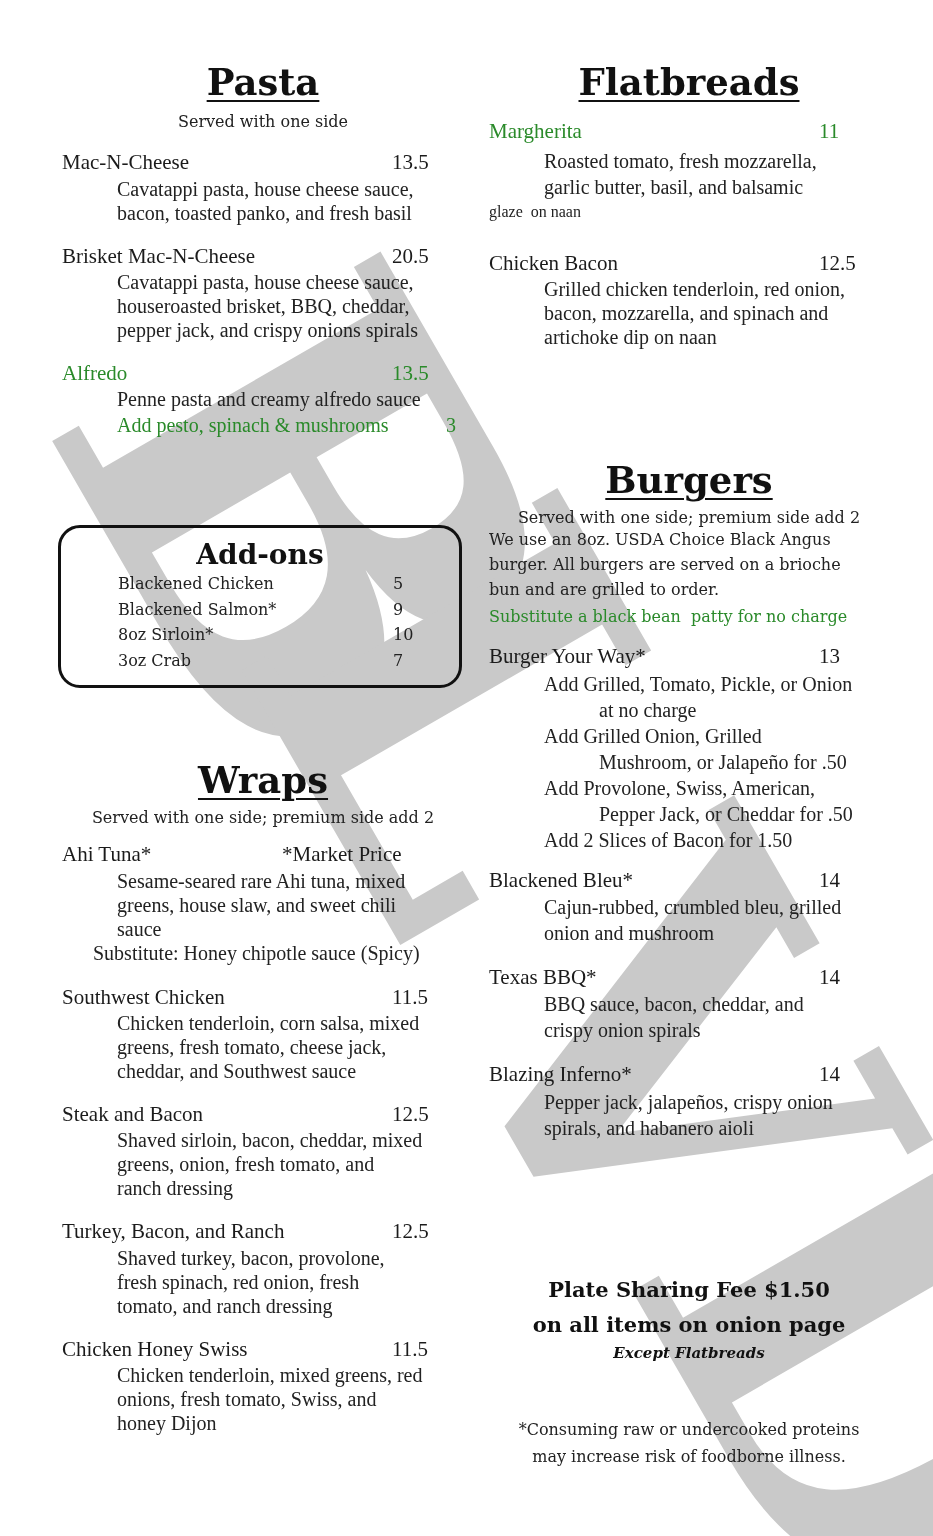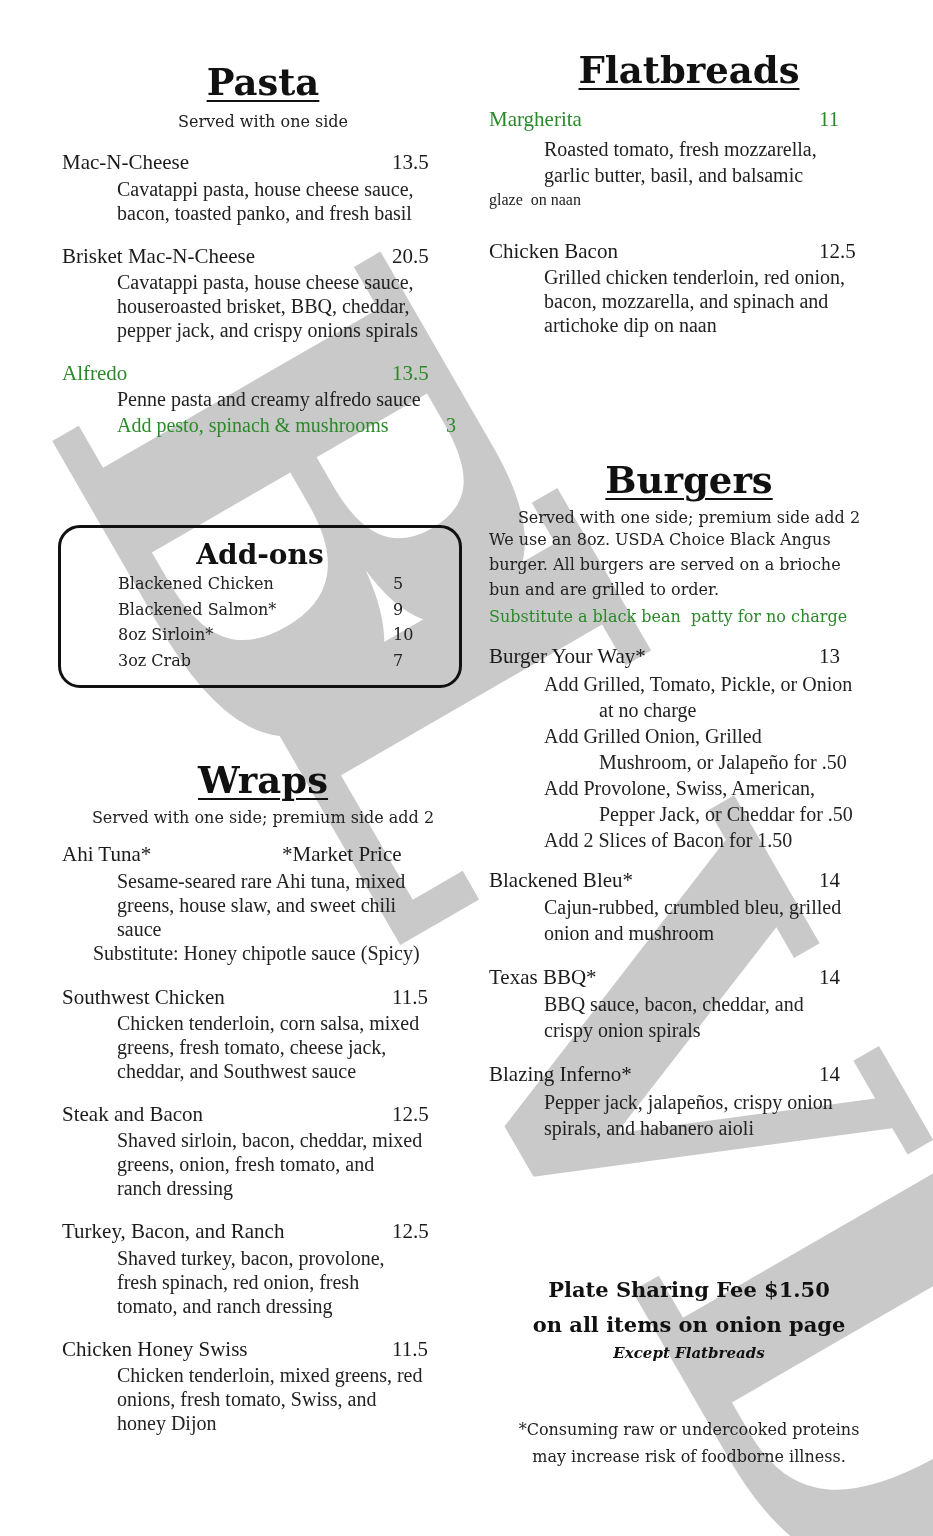--- a/index.html
+++ b/index.html
@@ -4,21 +4,21 @@
   <style>
     html, body { margin: 0; padding: 0; }
     body {
       width: 933px; height: 1536px; background: #ffffff; position: relative; overflow: hidden;
       font-family: "DejaVu Serif", "Liberation Serif", serif; color: #222;
     }
     .watermark { position: absolute; left: 0; top: 0; width: 933px; height: 1536px; z-index: 0; pointer-events: none; }
     .watermark text { font-family: "DejaVu Serif", serif; font-weight: bold; fill: #c9c9c9; }
     .col { position: absolute; z-index: 1; }
     .col-left { left: 62px; top: 60px; width: 402px; }
-    .col-right { left: 489px; top: 48px; width: 400px; }
+    .col-right { left: 489px; top: 60px; width: 400px; }
     .sec-title {
       font-family: "DejaVu Serif", serif; font-weight: bold; font-size: 37px; text-align: center;
       text-decoration: underline; text-decoration-thickness: 2px; text-underline-offset: 5px;
       color: #111; margin: 0; line-height: 1.2;
     }
     .sec-sub { font-size: 16px; text-align: center; margin: 8px 0 0; color: #222; }
     .item { margin-top: 18px; }
     .item-head { display: flex; font-size: 21px; line-height: 1.3; color: #1b1b1b; }
     .item-name { flex: 0 0 auto; }
     .item-price { position: absolute; }

